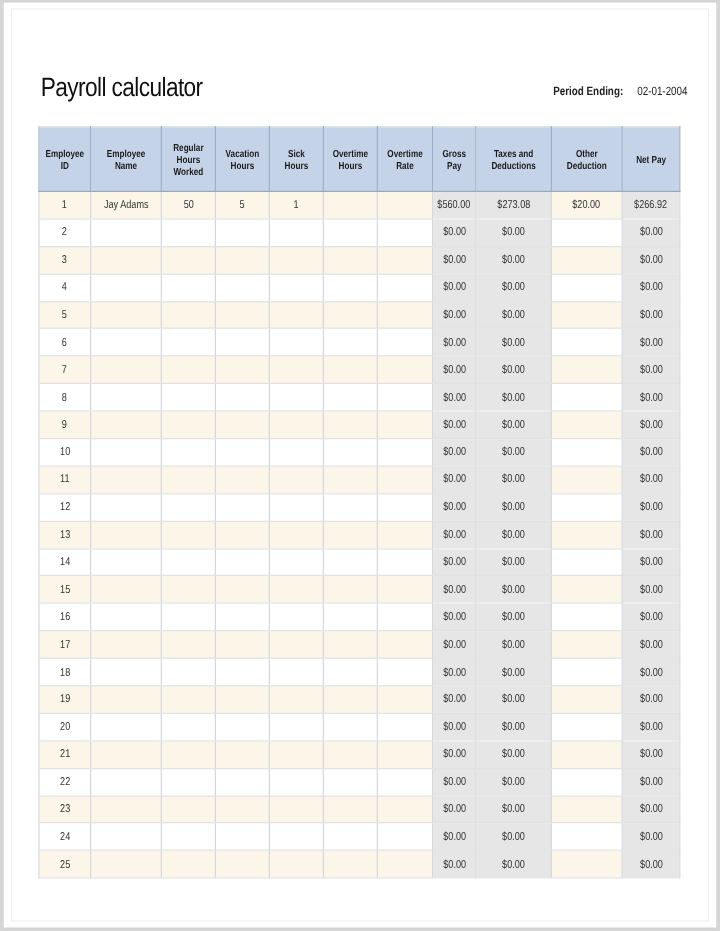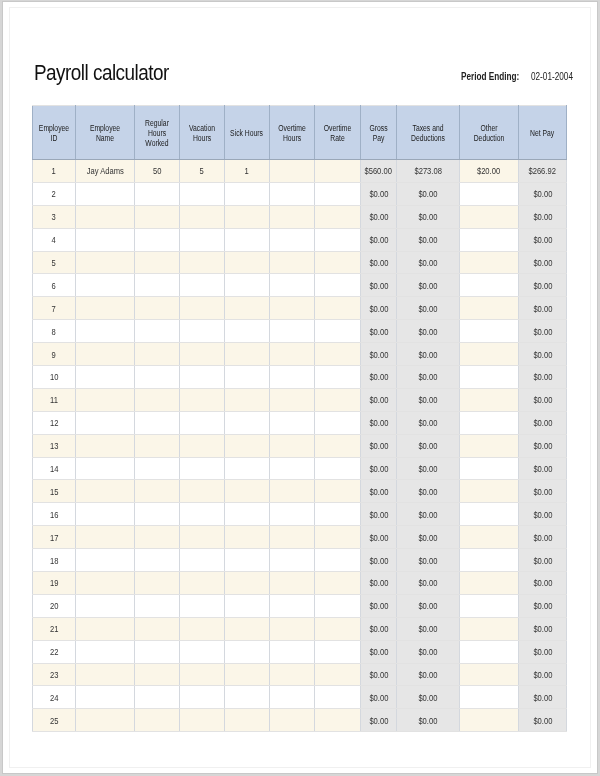--- a/index.html
+++ b/index.html
@@ -30,21 +30,21 @@
       border-collapse: collapse; table-layout: fixed;
       border: 1px solid #9aa7b8;
     }
     table.grid th, table.grid td {
       border-left: 1px solid #d4d8de; border-right: 1px solid #d4d8de;
       border-top: 1px solid #e2e2e2; border-bottom: 1px solid #e2e2e2;
       padding: 0; text-align: center; vertical-align: middle; overflow: hidden;
       white-space: nowrap;
     }
     table.grid th {
-      background: #c5d3e8; height: 53px; font-size: 8.5px; font-weight: normal; color: #1a1a1a;
+      background: #c5d3e8; height: 53px; font-size: 8.5px; font-weight: bold; color: #1a1a1a;
       border-left: 1px solid #9fb0c6; border-right: 1px solid #9fb0c6; border-bottom: 1px solid #9aa7b8;
       line-height: 10px; white-space: normal;
     }
     table.grid th span, table.grid td span {
       display: inline-block; transform: scaleX(0.8); transform-origin: center;
     }
     table.grid td { height: 21.9px; font-size: 9.5px; color: #333; }
     tr.odd td { background: #fbf6e8; }
     tr.even td { background: #ffffff; }
     tr td.calc { background: #e6e6e6 !important; }

